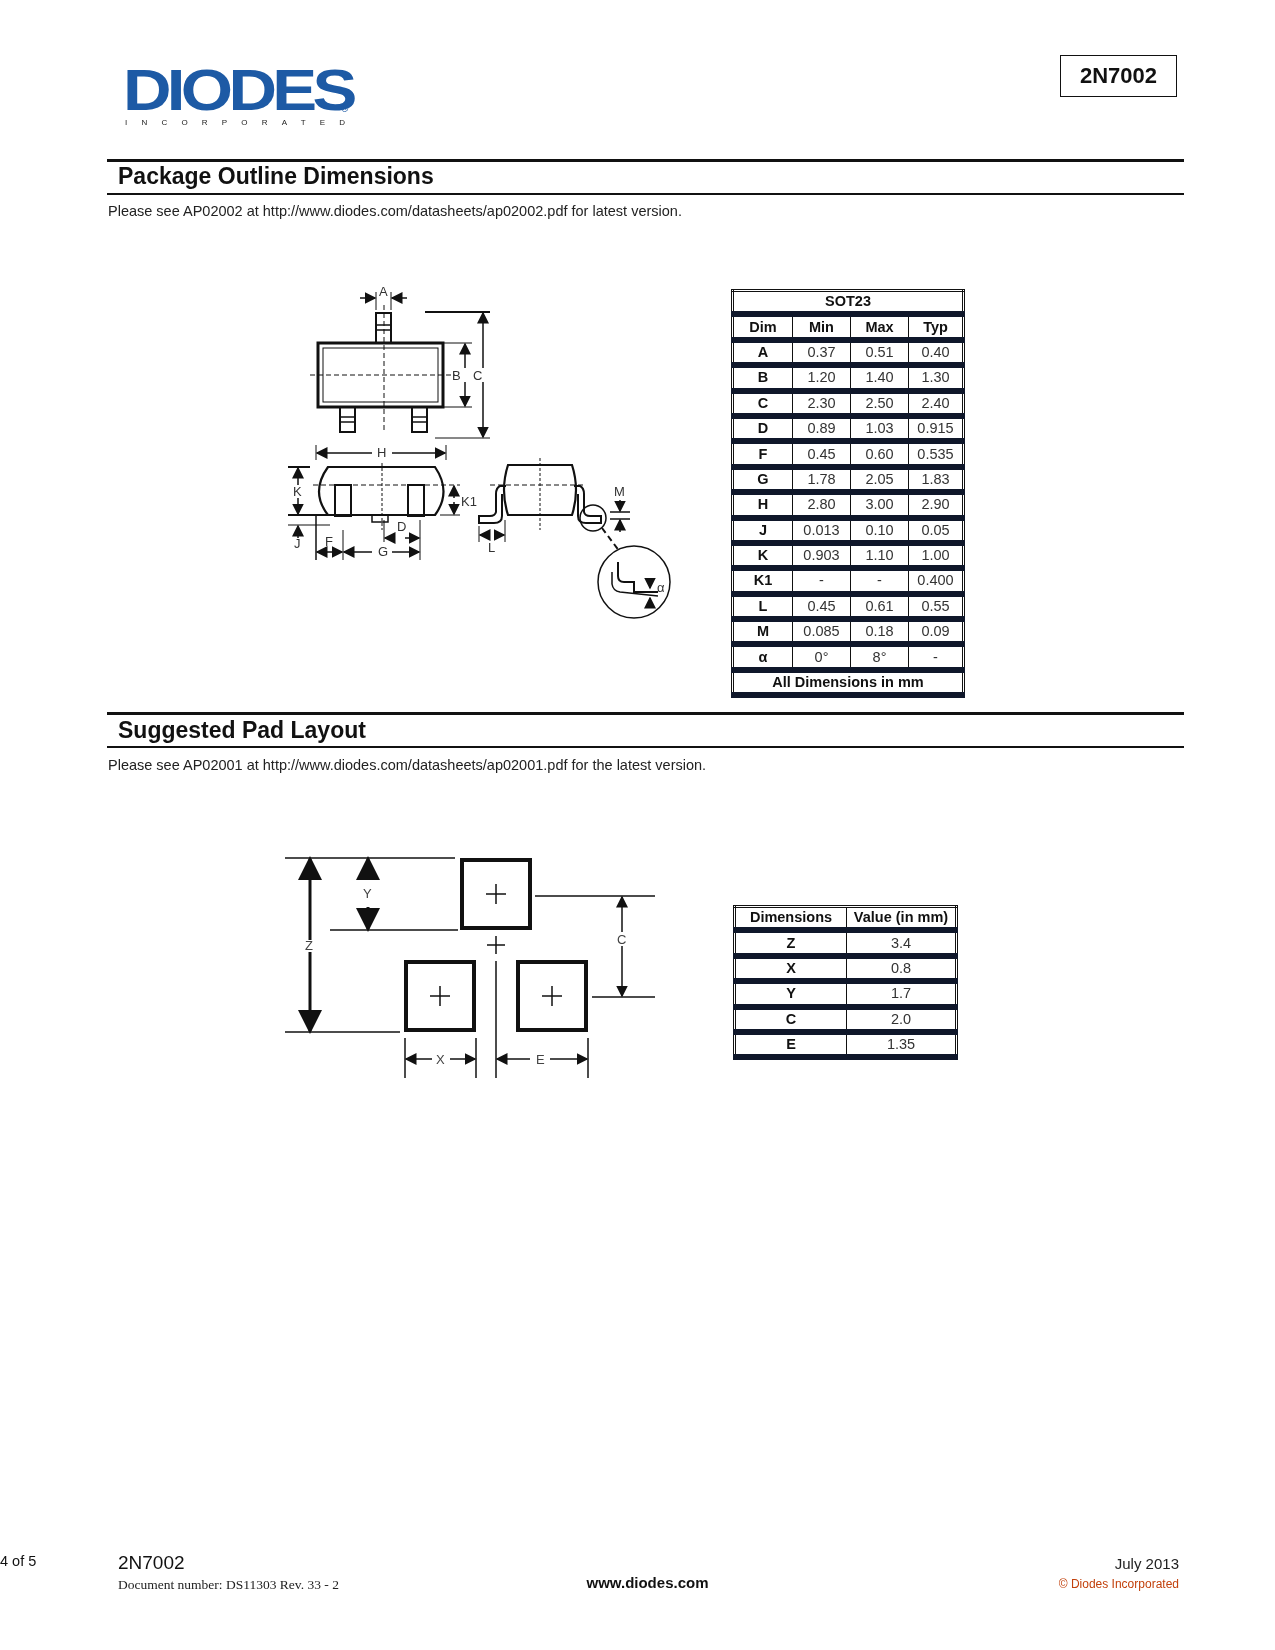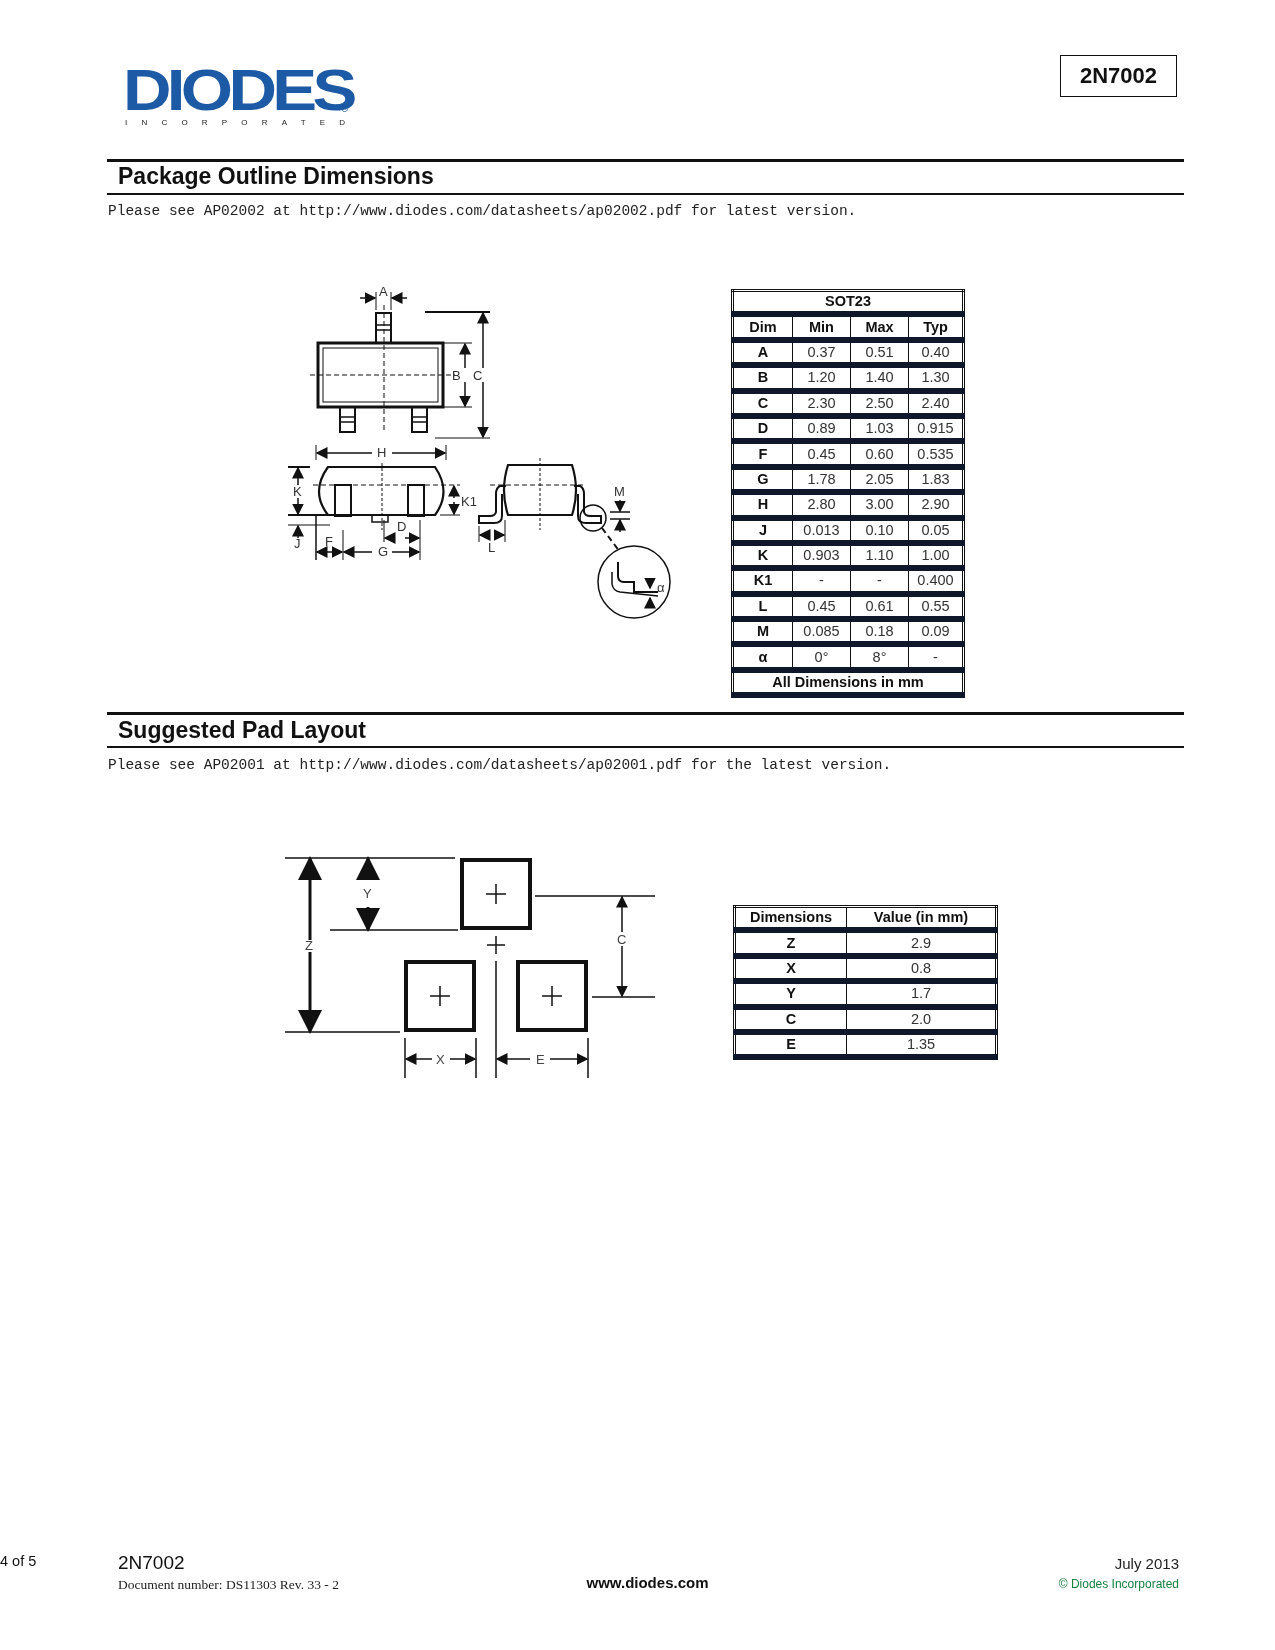--- a/index.html
+++ b/index.html
@@ -13,35 +13,35 @@
   .logo-reg { position:absolute; left:341px; top:103px; font-size:10px; color:#1d5aa5; }
   .logo-sub { position:absolute; left:125px; top:118px; font-size:8px; font-weight:normal;
               letter-spacing:14.2px; color:#222; }
   
   .partbox { position:absolute; left:1060px; top:55px; width:117px; height:42px;
              border:1.5px solid #111; box-sizing:border-box; display:flex; align-items:center; justify-content:center;
              font-weight:bold; font-size:22px; }
   
   .rule-thick { position:absolute; left:107px; width:1077px; height:3px; background:#111; }
   .sec-title { position:absolute; left:118px; font-weight:bold; font-size:23px;text-align:center; }
-  .sec-note { position:absolute; left:108px; font-size:14.5px; color:#222;font-family:Liberation Mono, monospace; }
+  .sec-note { position:absolute; left:108px; font-size:14.5px; color:#222; }
   
   table.dim { position:absolute; border-collapse:collapse; border:3px double #111; font-size:14.5px; }
   table.dim td, table.dim th { border:1px solid #111; text-align:center; padding:0; height:19.4px; line-height:19px; }
   table.dim tr { border-bottom:6px solid #0f172a; }
   table.dim th { font-weight:bold; }
   table.dim td.k { font-weight:bold; }
   table.dim td.v { color:#333; font-weight:normal; }
   
   .foot-part { position:absolute; left:118px; top:1552px; font-size:19px; }
   .foot-doc { position:absolute; left:118px; top:1577px; font-size:13.5px; color:#222;font-family:Liberation Serif, serif; }
   .foot-page { position:absolute; left:0; width:1275px; top:1553px; font-size:14.5px; }
   .foot-web { position:absolute; left:0; width:1295px; top:1574px; text-align:center; font-size:15px; font-weight:bold; }
   .foot-date { position:absolute; right:96px; top:1555px; font-size:15px; color:#222; text-align:left; }
-  .foot-copy { position:absolute; right:96px; top:1577px; font-size:12px; color:#15803d; text-align:right; }
+  .foot-copy { position:absolute; right:96px; top:1577px; font-size:12px; color:#c2410c; text-align:right; }
   svg text { font-family:"Liberation Sans", sans-serif; }
 </style>
 </head>
 <body>
 
 <div>
   <div class="logo-word">DIODES</div>
   <div class="logo-reg">®</div>
   <div class="logo-sub">INCORPORATED</div>
 </div>
@@ -309,31 +309,31 @@
   </g>
   <g font-size="13" fill="#444">
     <text x="83" y="48">Y</text>
     <text x="25" y="100">Z</text>
     <text x="337" y="94">C</text>
     <text x="156" y="214">X</text>
     <text x="256" y="214">E</text>
   </g>
 </svg>
 
-<table class="dim" style="left:733px;top:905px;width:265px;">
+<table class="dim" style="left:733px;top:905px;width:225px;">
   <tbody>
       <tr>
     <th style="width:110px">Dimensions</th>
     <th>Value (in mm)</th>
   </tr>
   </tbody>
     <tbody id="pad-rows">
       <tr>
         <td class="k">Z</td>
-        <td class="v">2.9</td>
+        <td class="v">3.4</td>
       </tr>
       <tr>
         <td class="k">X</td>
         <td class="v">0.8</td>
       </tr>
       <tr>
         <td class="k">Y</td>
         <td class="v">1.7</td>
       </tr>
       <tr>

